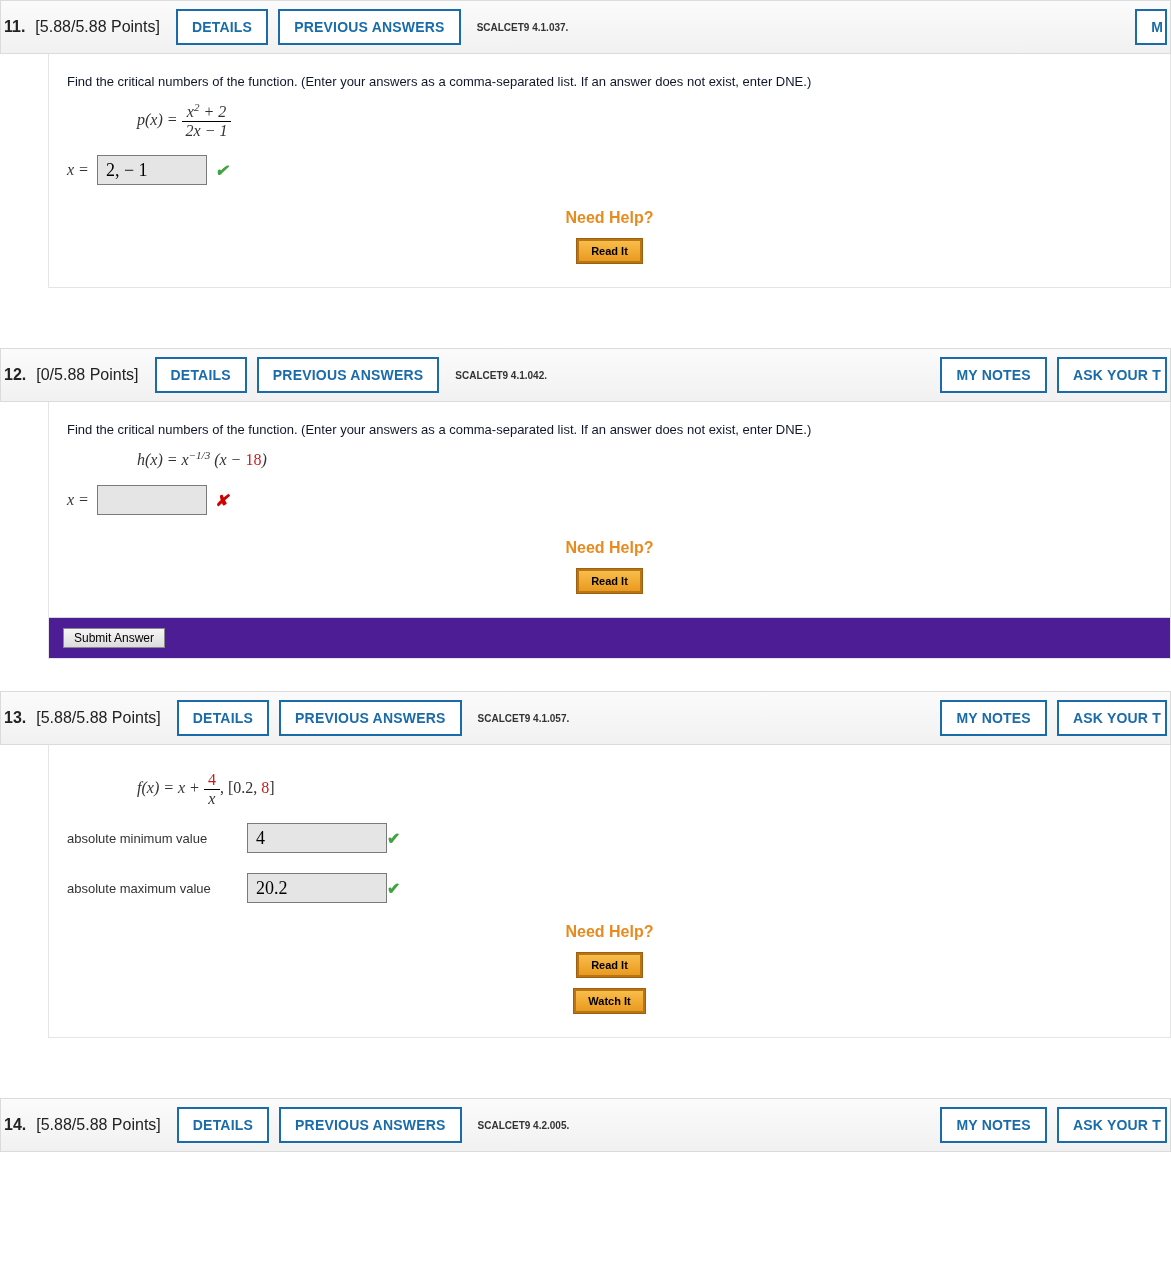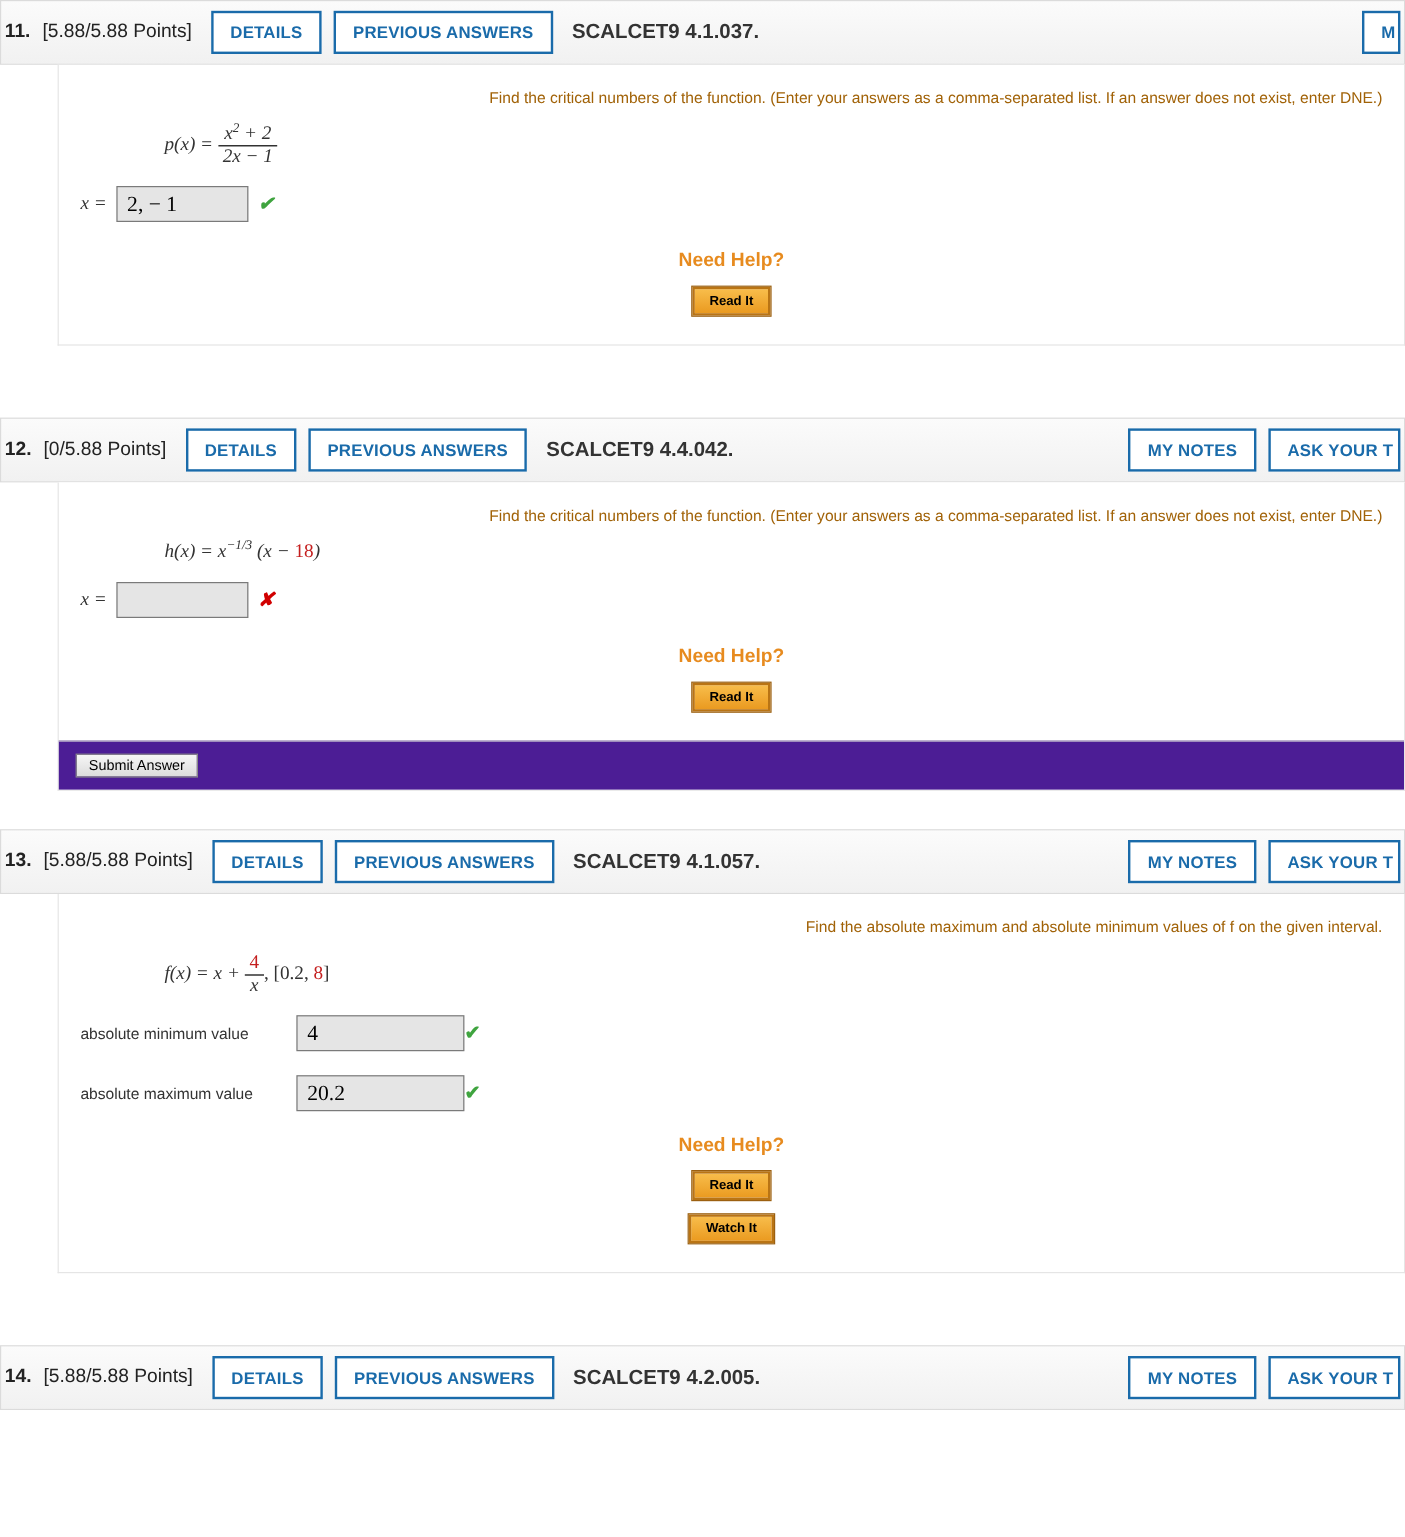--- a/index.html
+++ b/index.html
@@ -30,31 +30,31 @@
   background: #fff;
   padding: 8px 14px;
   font-weight: bold;
   font-size: 14px;
   letter-spacing: .2px;
   text-align: center;
   cursor: pointer;
   font-family: "Helvetica Neue", Arial, sans-serif;
 }
 .spacer { flex: 1 1 auto; }
-.code-label { font-weight: bold; font-size: 17px; margin-left: 6px; white-space: nowrap; }
+.code-label { font-weight: bold; font-size: 10px; margin-left: 6px; white-space: nowrap; }
 .q-body {
   border-left: 1px solid #e5e5e5;
   border-right: 1px solid #e5e5e5;
   border-bottom: 1px solid #e5e5e5;
   padding: 20px 0 0 0;
   margin-left: 48px;
   background: #fff;
 }
 .q-inner { padding: 0 18px 24px 18px; }
-.prompt { color: #a16207; font-size: 13px; margin-bottom: 14px; text-align: right; }
+.prompt { color: #0f172a; font-size: 13px; margin-bottom: 14px; }
 .formula-row { margin: 6px 0 16px 70px; font-family: "Times New Roman", serif; font-size: 16px; font-style: italic; }
 .frac {
   display: inline-block;
   text-align: center;
   vertical-align: middle;
   font-style: italic;
 }
 .frac .num { display:block; border-bottom: 1px solid #000; padding: 0 4px; line-height: 1.1; }
 .frac .den { display:block; padding: 0 4px; line-height: 1.1; }
 .sup { font-size: 11px; vertical-align: super; line-height: 0; }
@@ -134,21 +134,21 @@
   </div>
 </div>
 
 <div class="gap"></div>
 
 <div class="q-header">
   <span class="q-num">12.</span>
   <span class="q-points">[0/5.88 Points]</span>
   <span class="btn">DETAILS</span>
   <span class="btn">PREVIOUS ANSWERS</span>
-  <span class="code-label">SCALCET9 4.4.042.</span>
+  <span class="code-label">SCALCET9 4.1.042.</span>
   <span class="spacer"></span>
   <span class="btn">MY NOTES</span>
   <span class="btn" style="padding-right:4px">ASK YOUR T</span>
 </div>
 <div class="q-body">
   <div class="q-inner">
     <div class="prompt">Find the critical numbers of the function. (Enter your answers as a comma-separated list. If an answer does not exist, enter DNE.)</div>
     <div class="formula-row">
       <span>h(x) = x</span><span class="sup">−1/3</span><span> (x − </span><span class="interval-red plain">18</span><span>)</span>
     </div>
@@ -174,21 +174,20 @@
   <span class="q-points">[5.88/5.88 Points]</span>
   <span class="btn">DETAILS</span>
   <span class="btn">PREVIOUS ANSWERS</span>
   <span class="code-label">SCALCET9 4.1.057.</span>
   <span class="spacer"></span>
   <span class="btn">MY NOTES</span>
   <span class="btn" style="padding-right:4px">ASK YOUR T</span>
 </div>
 <div class="q-body">
   <div class="q-inner">
-    <div class="prompt">Find the absolute maximum and absolute minimum values of f on the given interval.</div>
     <div class="formula-row">
       <span>f(x) = x + </span>
       <span class="frac">
         <span class="num interval-red plain">4</span>
         <span class="den">x</span>
       </span><span class="plain">,   [0.2, </span><span class="interval-red plain">8</span><span class="plain">]</span>
     </div>
     <div class="row-field">
       <span class="lbl">absolute minimum value</span>
       <input class="ans-input ans-input-med" value="4" style="">

